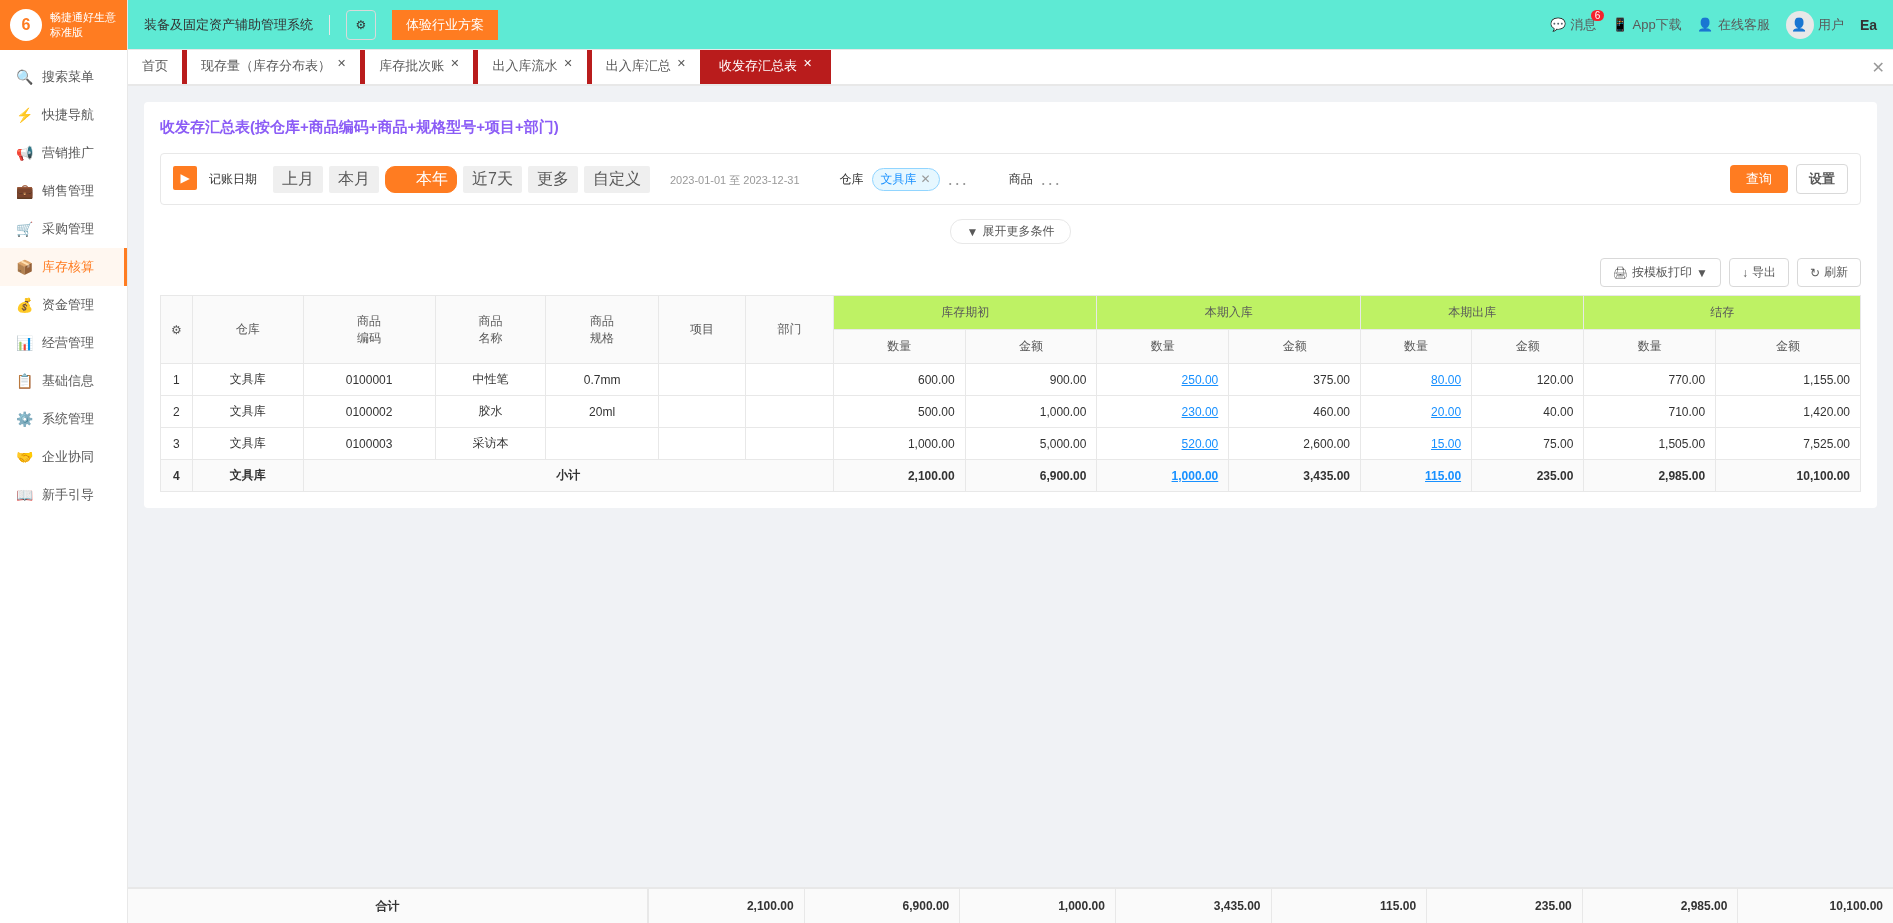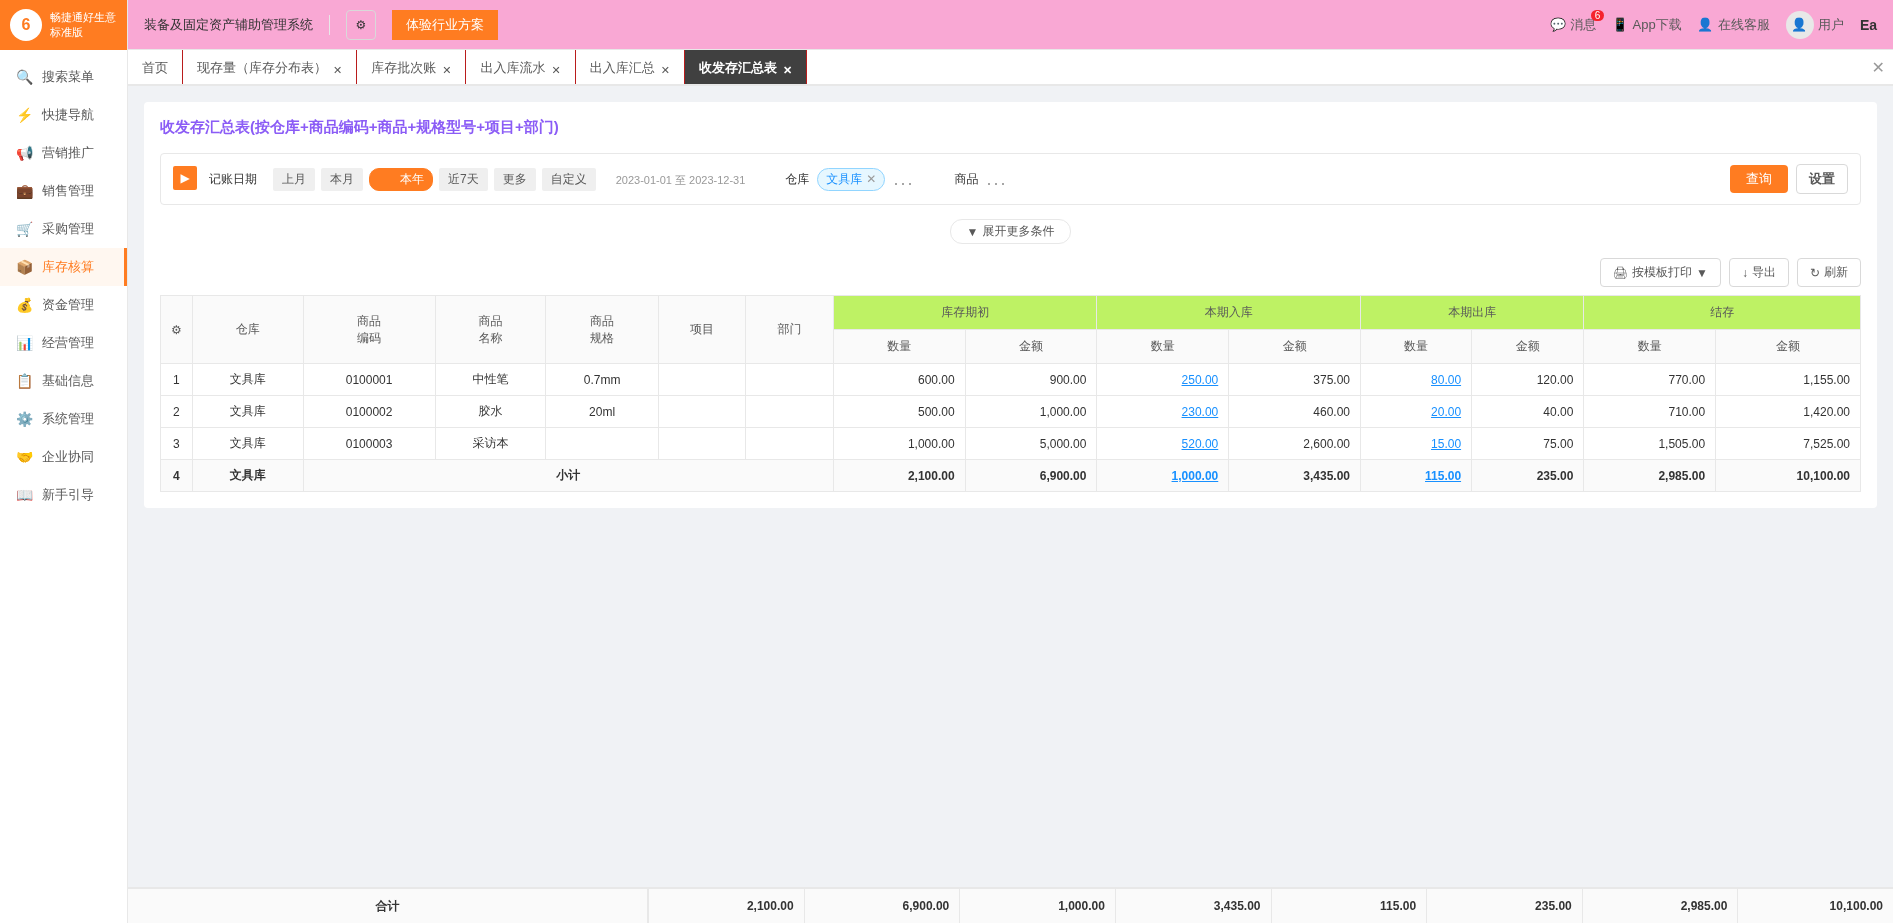--- a/index.html
+++ b/index.html
@@ -9,49 +9,49 @@
     .sidebar { position: fixed; left: 0; top: 0; width: 128px; height: 923px; background: #fff; border-right: 1px solid #e8e8e8; z-index: 100; }
     .sidebar-logo { background: #ff7c21; height: 50px; display: flex; align-items: center; padding: 8px 10px; gap: 8px; }
     .sidebar-logo-icon { width: 32px; height: 32px; background: #fff; border-radius: 50%; display: flex; align-items: center; justify-content: center; font-size: 16px; font-weight: bold; color: #ff7c21; }
     .sidebar-logo-text { color: #fff; font-size: 11px; line-height: 1.4; }
     .sidebar-menu { padding: 8px 0; }
     .sidebar-item { display: flex; align-items: center; gap: 8px; padding: 10px 16px; cursor: pointer; color: #595959; font-size: 13px; }
     .sidebar-item.active { background: #fff7f0; color: #ff7c21; border-right: 3px solid #ff7c21; }
     .sidebar-item-icon { font-size: 14px; width: 18px; text-align: center; }
 
     
-    .topbar { position: fixed; left: 128px; top: 0; right: 0; height: 50px; background: #f9a8d4; border-bottom: 1px solid #e8e8e8; z-index: 99; display: flex; align-items: center; justify-content: space-between; padding: 0 16px; }
+    .topbar { position: fixed; left: 128px; top: 0; right: 0; height: 50px; background: #5eead4; border-bottom: 1px solid #e8e8e8; z-index: 99; display: flex; align-items: center; justify-content: space-between; padding: 0 16px; }
     .topbar-left { display: flex; align-items: center; gap: 16px; }
     .topbar-settings { width: 30px; height: 30px; border-radius: 4px; border: 1px solid #d9d9d9; display: flex; align-items: center; justify-content: center; cursor: pointer; }
     .topbar-btn { background: #ff7c21; color: #fff; border: none; border-radius: 0; padding: 6px 14px; font-size: 13px; cursor: pointer; }
     .topbar-right { display: flex; align-items: center; gap: 16px; font-size: 13px; color: #595959; }
     .topbar-right-item { display: flex; align-items: center; gap: 4px; cursor: pointer; position: relative; }
     .badge { background: #f5222d; color: #fff; border-radius: 8px; padding: 0 4px; font-size: 10px; position: absolute; top: -6px; right: -8px; }
 
     
     .tabbar { position: fixed; left: 128px; top: 50px; right: 0; height: 36px; background: #fff; border-bottom: 2px solid #e8e8e8; z-index: 98; display: flex; align-items: center; overflow-x: auto; }
-    .tab { display: flex; align-items: flex-end; gap: 6px; padding: 8px 14px; font-size: 13px; color: #595959; cursor: pointer; white-space: nowrap; border-right: 1px solid #b91c1c; height: 36px; }
-    .tab.active { background: #404040; color: #fff; font-weight: bold; }
+    .tab { display: flex; align-items: flex-start; gap: 6px; padding: 8px 14px; font-size: 13px; color: #595959; cursor: pointer; white-space: nowrap; border-right: 5px solid #b91c1c; height: 36px; }
+    .tab.active { background: #b91c1c; color: #fff; }
     .tab-close { font-size: 11px; cursor: pointer; }
 
     
     .main { margin-left: 128px; margin-top: 86px; padding: 16px; min-height: calc(923px - 86px); background: #f0f2f5; }
 
     .page-card { background: #fff; border-radius: 4px; padding: 16px; }
 
     
     .page-title { font-size: 15px; font-weight: bold; color: #8b5cf6; margin-bottom: 16px; }
 
     
     .filter-bar { display: flex; align-items: flex-start; gap: 12px; margin-bottom: 8px; background: #fff; border: 1px solid #e8e8e8; border-radius: 4px; padding: 10px 12px; }
     .filter-toggle { width: 24px; height: 24px; background: #ff7c21; color: #fff; border-radius: 2px; display: flex; align-items: center; justify-content: center; cursor: pointer; flex-shrink: 0; margin-top: 2px; }
     .filter-content { flex: 1; }
     .filter-row { display: flex; align-items: center; gap: 16px; flex-wrap: wrap; }
     .filter-date-group { display: flex; gap: 6px; align-items: center; }
-    .filter-date-btn { padding: 2px 8px; font-size: 12px; cursor: pointer; border: 1px solid transparent; border-radius: 2px; color: #595959; }
+    .filter-date-btn { padding: 2px 8px; font-size: 16px; cursor: pointer; border: 1px solid transparent; border-radius: 2px; color: #595959; }
     .filter-date-btn.active { background: #ff7c21; color: #fff; border-color: #ff7c21; border-radius: 10px; padding-left: 30px; }
     .filter-date-range { font-size: 11px; color: #999; margin-top: 2px; }
     .filter-warehouse { display: flex; align-items: center; gap: 8px; }
     .filter-tag { background: #e6f7ff; border: 1px solid #91d5ff; border-radius: 12px; padding: 2px 8px; font-size: 12px; color: #1890ff; display: flex; align-items: center; gap: 4px; }
     .filter-tag-close { cursor: pointer; color: #999; }
     .filter-more { color: #999; cursor: pointer; font-size: 18px; letter-spacing: 2px; }
     .btn-primary { background: #ff7c21; color: #fff; border: none; border-radius: 4px; padding: 5px 16px; font-size: 13px; cursor: pointer; }
     .btn-setting { background: #fff; color: #595959; border: 1px solid #d9d9d9; border-radius: 4px; padding: 5px 12px; font-size: 13px; cursor: pointer; font-weight: bold; }
 
     

